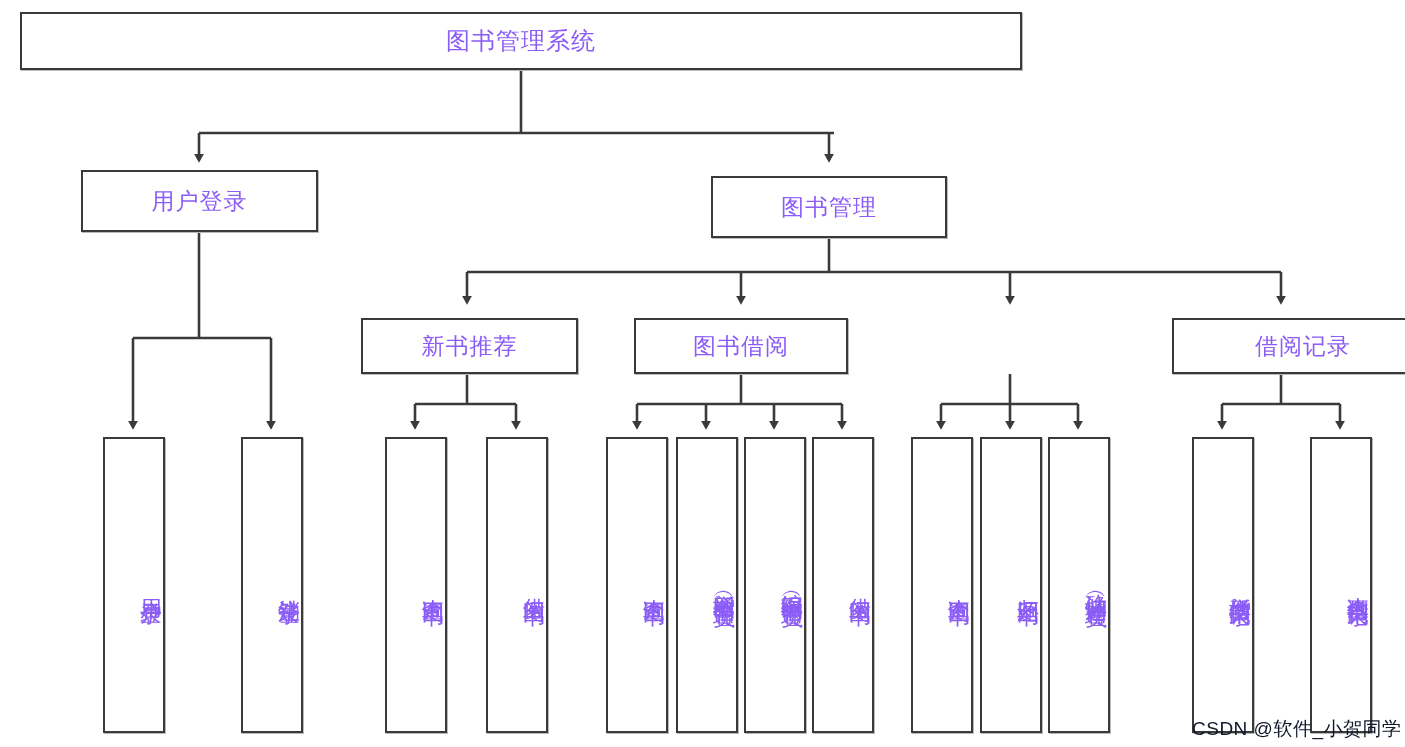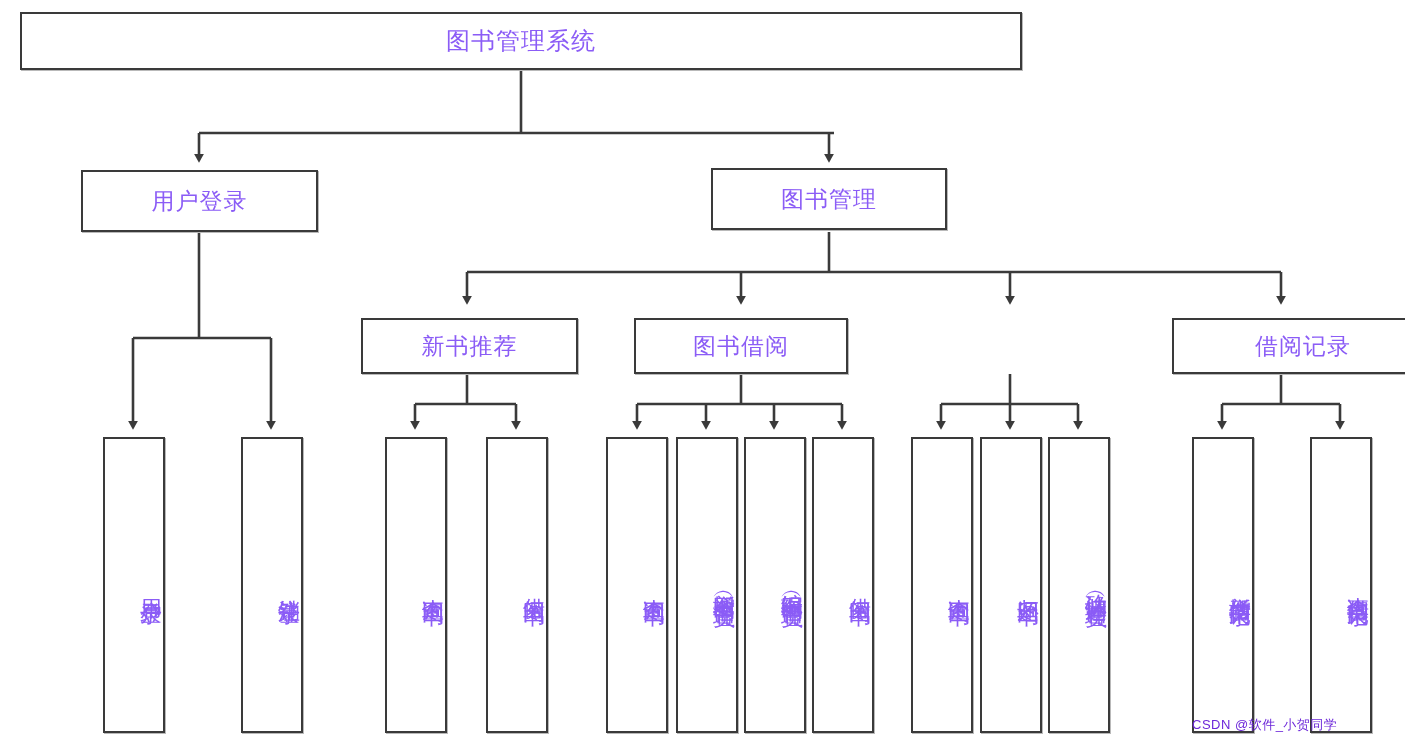--- a/index.html
+++ b/index.html
@@ -56,22 +56,22 @@
     align-items: flex-start;
     justify-content: center;
   }
   .node.v .vtxt {
     writing-mode: vertical-rl;
     text-orientation: upright;
     display: block;
   }
   .watermark {
     position: absolute;
-    font-size: 13px;
-    color: #6d28d9;
+    font-size: 19px;
+    color: #0f172a;
     white-space: nowrap;
     letter-spacing: 0.5px;
     user-select: none;
   }
 </style>
 </head>
 <body>
 
 <div id="canvas">
 
@@ -125,21 +125,21 @@
     </g>
   </svg>
 
   <div class="node h root" style="left:20px; top:12px; width:1002px; height:58px;">
     <span>图书管理系统</span>
   </div>
 
   <div class="node h" style="left:81px; top:170px; width:237px; height:62px;">
     <span>用户登录</span>
   </div>
-  <div class="node h" style="left:711px; top:168px; width:236px; height:62px;">
+  <div class="node h" style="left:711px; top:176px; width:236px; height:62px;">
     <span>图书管理</span>
   </div>
 
   <div class="node h" style="left:361px; top:318px; width:217px; height:56px;">
     <span>新书推荐</span>
   </div>
   <div class="node h" style="left:634px; top:318px; width:214px; height:56px;">
     <span>图书借阅</span>
   </div>
   <div class="node h" style="left:1172px; top:318px; width:262px; height:56px;">

